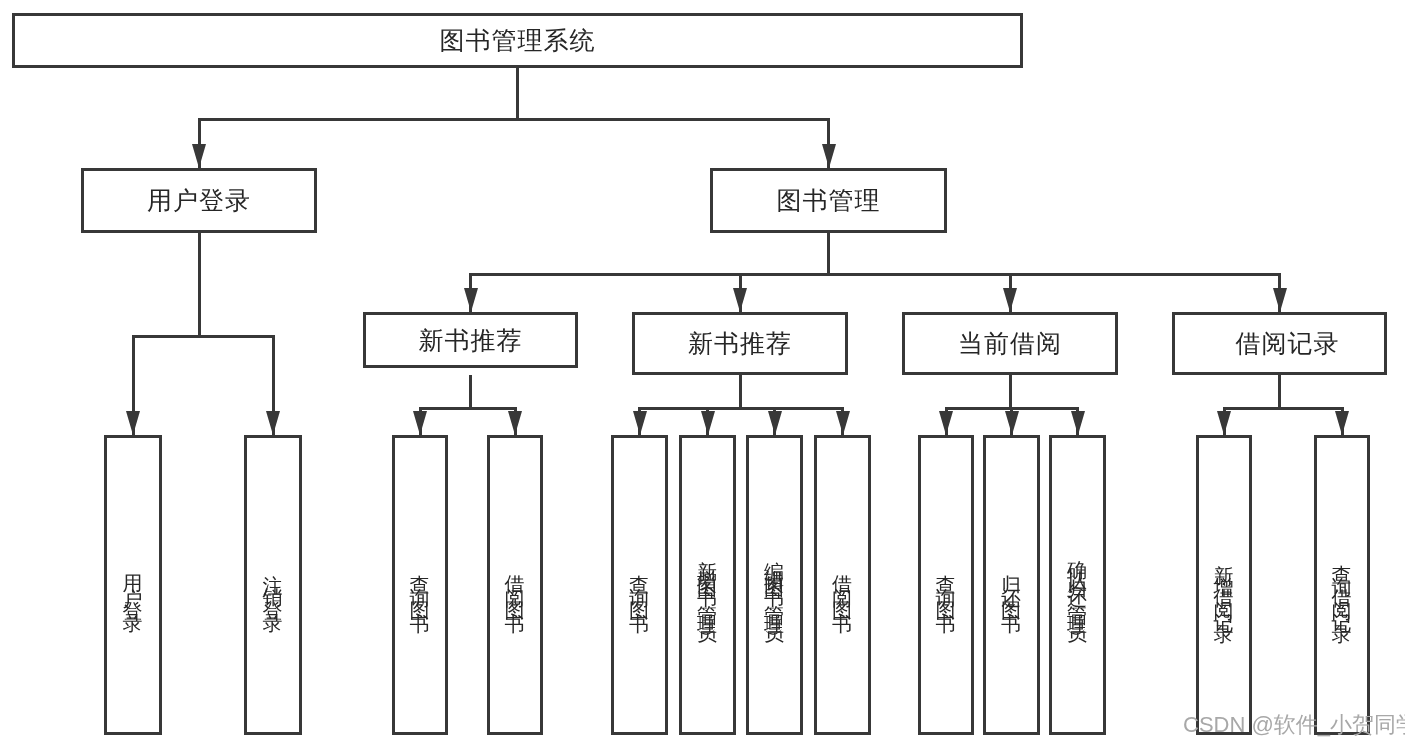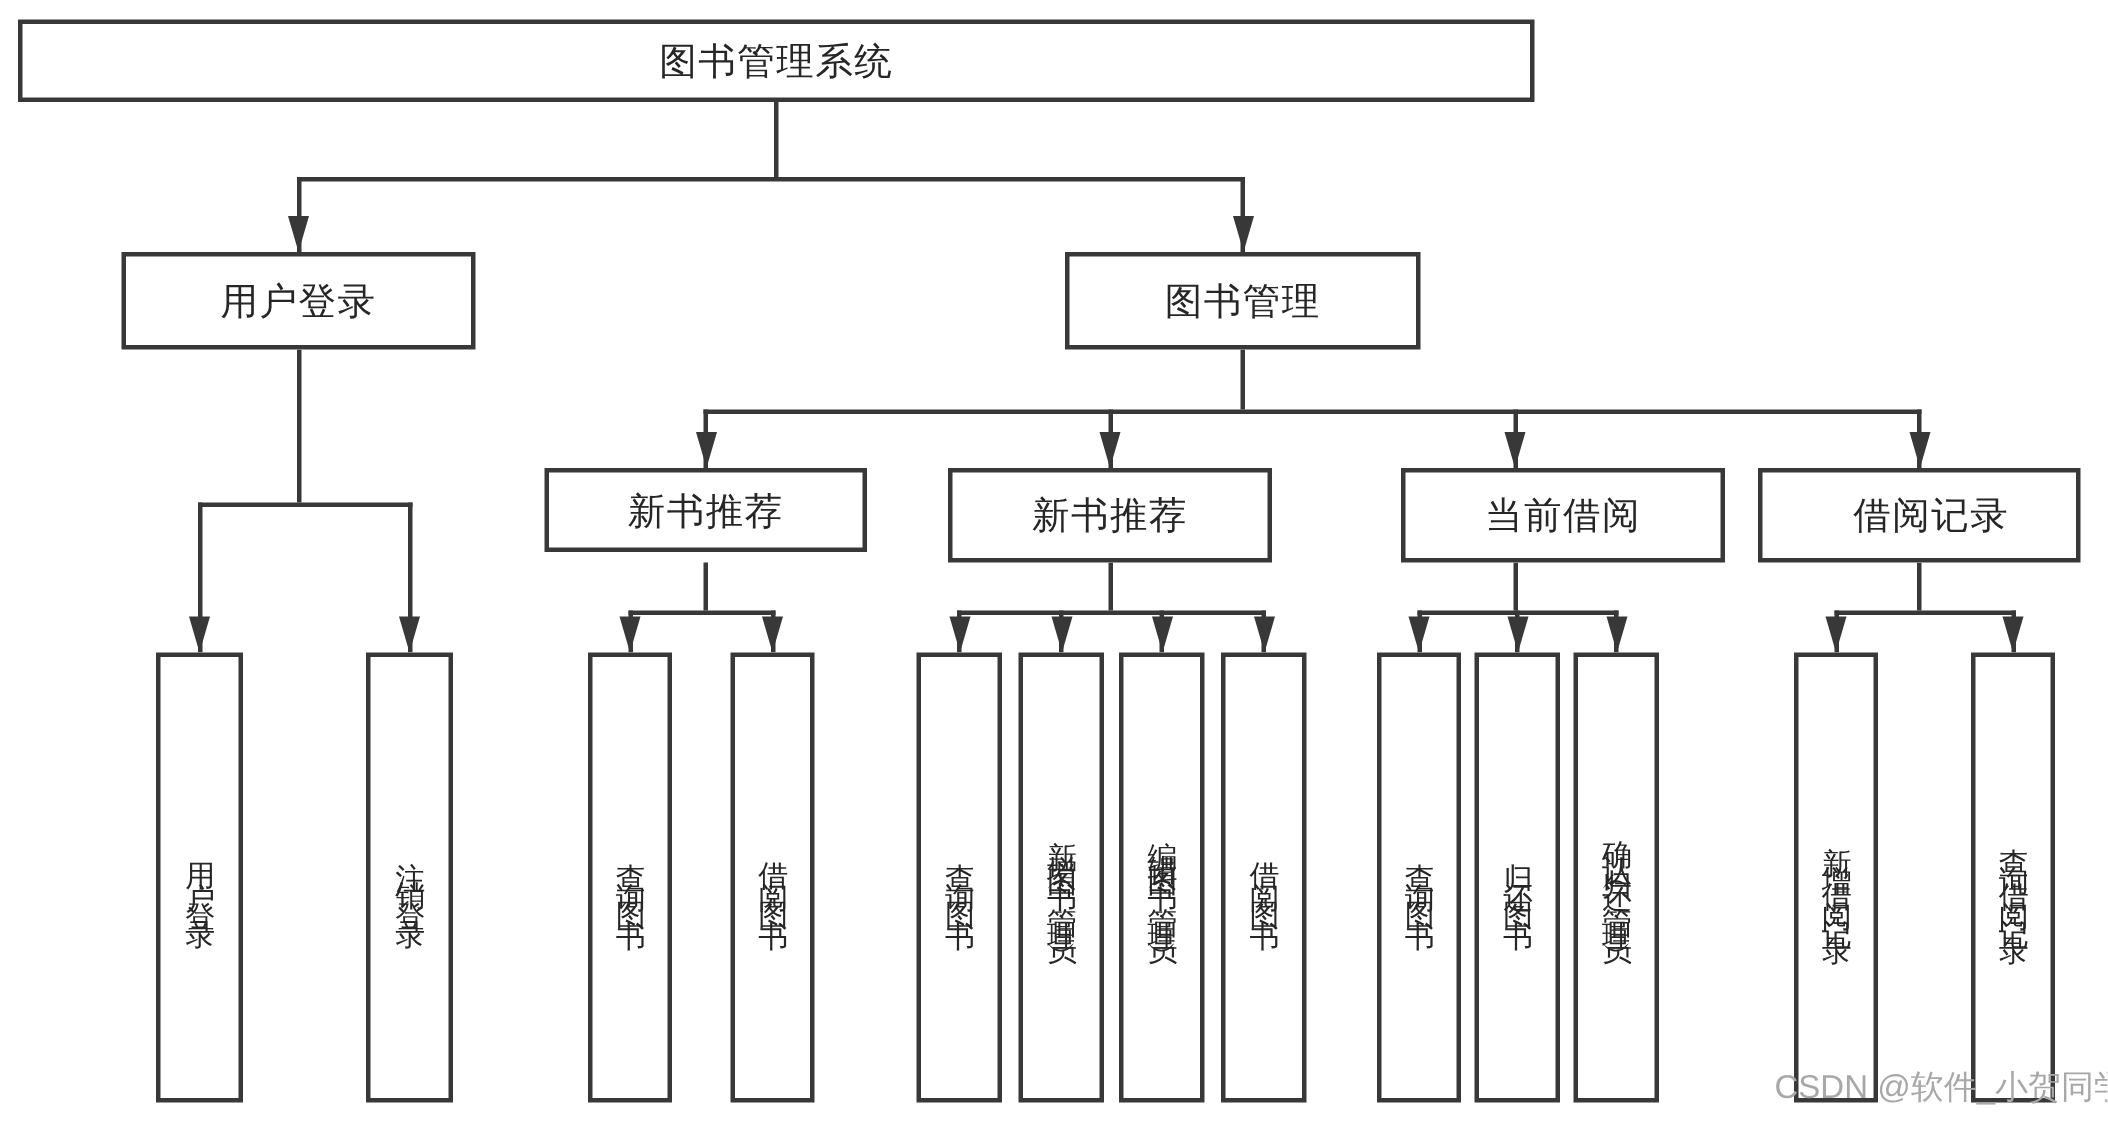--- a/index.html
+++ b/index.html
@@ -71,21 +71,21 @@
     </div>
     <div class="node h" style="left: 710px; top: 168px; width: 237px; height: 65px;">
       <span class="lbl">图书管理</span>
     </div>
     <div class="node h" style="left: 363px; top: 312px; width: 215px; height: 56px;">
       <span class="lbl">新书推荐</span>
     </div>
     <div class="node h" style="left: 632px; top: 312px; width: 216px; height: 63px;">
       <span class="lbl">新书推荐</span>
     </div>
-    <div class="node h" style="left: 902px; top: 312px; width: 216px; height: 63px; margin-left: 32px;">
+    <div class="node h" style="left: 902px; top: 312px; width: 216px; height: 63px;">
       <span class="lbl">当前借阅</span>
     </div>
     <div class="node h" style="left: 1172px; top: 312px; width: 215px; height: 63px; padding-left: 16px;">
       <span class="lbl">借阅记录</span>
     </div>
     <div class="node v" style="left: 104px; top: 435px; width: 58px; height: 300px;">
       <span class="lbl" style="letter-spacing: 13px;">用户登录</span>
     </div>
     <div class="node v" style="left: 244px; top: 435px; width: 58px; height: 300px;">
       <span class="lbl" style="letter-spacing: 13px;">注销登录</span>

